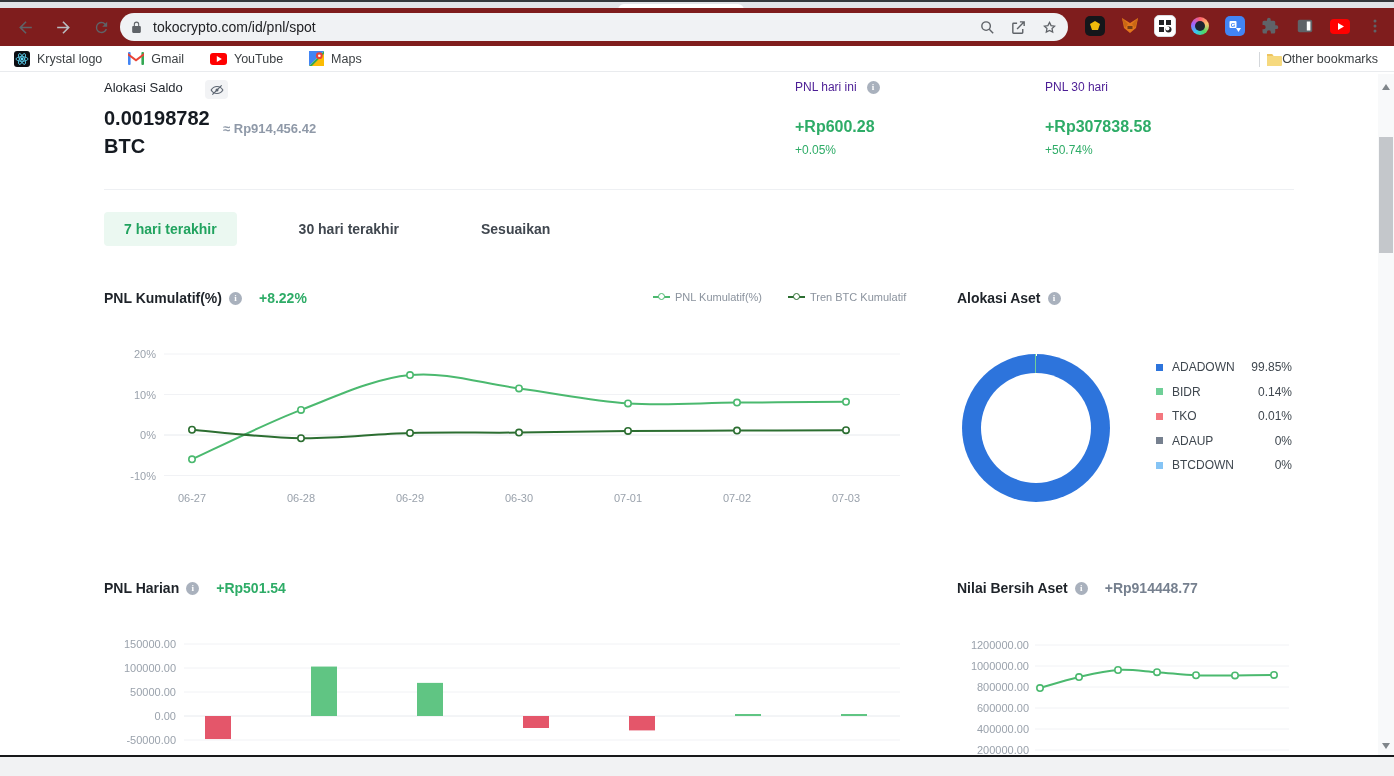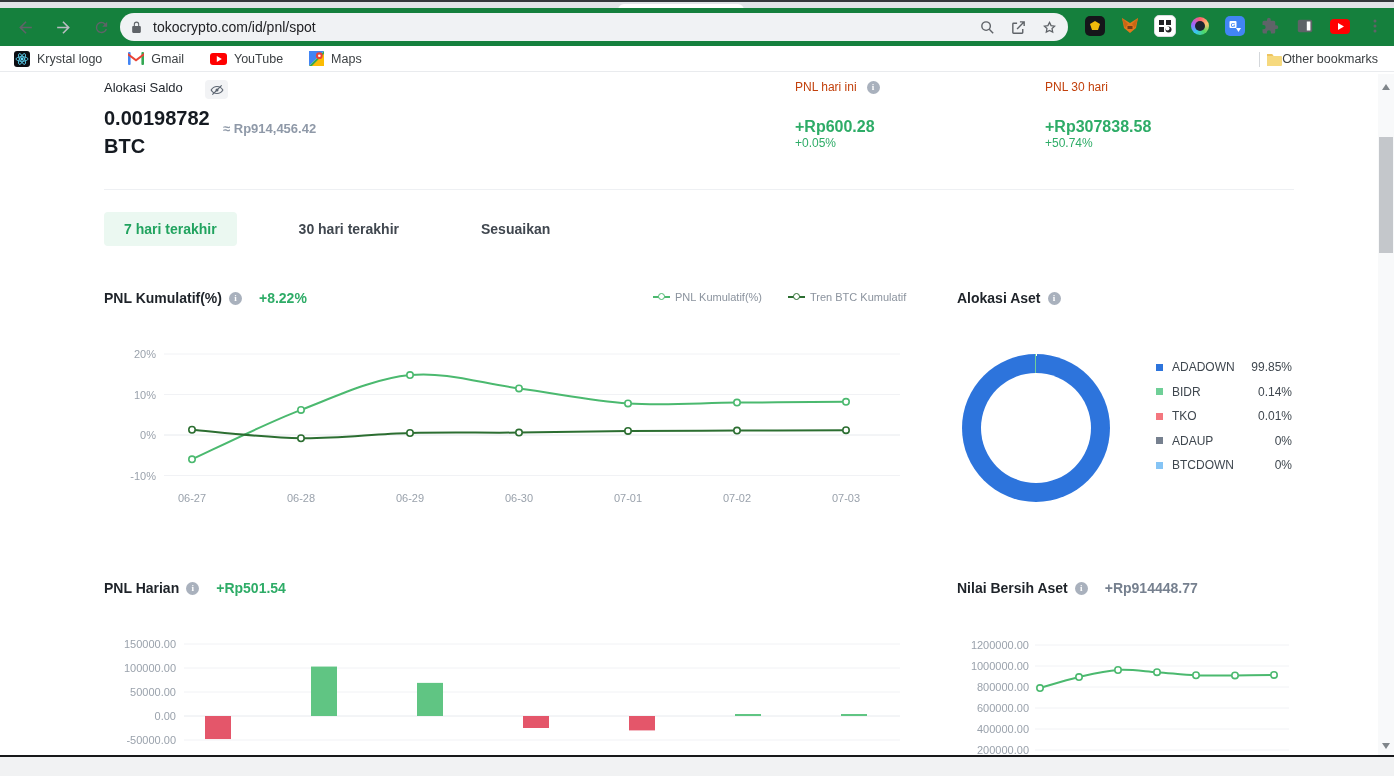--- a/index.html
+++ b/index.html
@@ -1,49 +1,49 @@
 <!DOCTYPE html>
 <html><head>
 <meta charset="utf-8">
 <style>
   html,body{margin:0;padding:0;background:#fff;}
   #canvas{position:relative;width:1394px;height:776px;overflow:hidden;background:#fff;
     font-family:"Liberation Sans","DejaVu Sans",sans-serif;color:#1e2329;}
   
   .tabstrip{position:absolute;left:0;top:0;width:100%;height:8px;background:#e1e4e8;border-top:2px solid #33373b;}
   .tab-notch{position:absolute;left:618px;bottom:0;width:126px;height:6px;background:#fff;border-radius:7px 7px 0 0;}
-  .toolbar{position:absolute;left:0;top:8px;width:100%;height:38px;background:#15803d;display:flex;align-items:center;}
+  .toolbar{position:absolute;left:0;top:8px;width:100%;height:38px;background:#7f1d1d;display:flex;align-items:center;}
   .navbtn{width:30px;height:30px;display:flex;align-items:center;justify-content:center;border-radius:50%;flex:none;}
   .omnibox{position:absolute;left:120px;top:5px;width:948px;height:28px;background:#f0f2f4;border-radius:14px;
     display:flex;align-items:center;padding:0 10px;box-sizing:border-box;}
   .url-text{font-size:14px;color:#202124;margin-left:10px;flex:1;white-space:nowrap;}
   .omni-icons{display:flex;gap:14px;align-items:center;}
   .ext-row{position:absolute;left:1082px;top:5px;display:flex;gap:9px;align-items:center;}
   .ext{width:26px;height:26px;display:flex;align-items:center;justify-content:center;border-radius:6px;}
   .ext-sq{width:20px;height:20px;border-radius:5px;display:flex;align-items:center;justify-content:center;}
   .lens-ring{width:18px;height:18px;border-radius:50%;
     background:conic-gradient(#ff5f6d,#ffc371,#4cd964,#36c7f0,#a45fff,#ff5f6d);position:relative;}
   .lens-ring::after{content:"";position:absolute;inset:4px;background:#1d2330;border-radius:50%;}
   .bookmarks{position:absolute;left:0;top:46px;width:100%;height:26px;background:#fff;border-bottom:1px solid #e9ebee;
     display:flex;align-items:center;padding-left:14px;box-sizing:border-box;}
   .bm-item{display:flex;align-items:center;gap:7px;margin-right:26px;font-size:12.5px;color:#3c4043;}
   .bm-right{position:absolute;right:16px;top:0;height:26px;display:flex;align-items:center;font-size:12.5px;color:#3c4043;}
   .bm-divider{width:1px;height:15px;background:#d4d7db;margin-right:6px;}
   
   .lbl{font-size:13px;color:#1e2329;}
-  .gray-lbl{font-size:12px;color:#c2410c;display:flex;align-items:center;gap:10px;}
+  .gray-lbl{font-size:12px;color:#4c1d95;display:flex;align-items:center;gap:10px;}
   .info{width:13px;height:13px;border-radius:50%;background:#a9b1bd;display:inline-flex;align-items:center;
     justify-content:center;flex:none;}
   .info::before{content:"i";color:#fff;font-size:9px;font-weight:bold;font-family:"Liberation Serif",serif;}
   .green{color:#2eac67;}
   .big-btc{position:absolute;left:104px;top:104px;font-size:20px;font-weight:bold;color:#151a21;line-height:28px;}
   .approx{position:absolute;left:223px;top:121px;font-size:13px;font-weight:bold;color:#8f99a8;}
   .pnl-block{position:absolute;top:80px;width:220px;}
   .pnl-value{font-size:16px;font-weight:bold;margin-top:24px;}
-  .pnl-pct{font-size:12px;}
+  .pnl-pct{font-size:12px;margin-top:7px;}
   .divider{position:absolute;left:104px;top:189px;width:1190px;height:1px;background:#eef0f3;}
   .tabs{position:absolute;left:104px;top:212px;display:flex;gap:42px;align-items:center;}
   .tab{font-size:14px;font-weight:bold;color:#40474f;padding:9px 20px;border-radius:4px;cursor:pointer;}
   .tab.active{color:#21a35f;background:#ebf8f1;}
   .sec-title{display:flex;align-items:center;gap:7px;font-size:14px;font-weight:bold;color:#1e2329;}
   .sec-val{font-size:14px;font-weight:bold;margin-left:10px;}
   .legend{position:absolute;left:653px;top:291px;display:flex;gap:26px;align-items:center;}
   .leg-item{display:flex;align-items:center;gap:5px;font-size:11px;color:#8b939e;}
   .leg-line{width:17px;height:2px;position:relative;}
   .leg-line i{position:absolute;left:5px;top:-3px;width:5px;height:5px;border:1.5px solid;border-radius:50%;background:#fff;display:block;}

